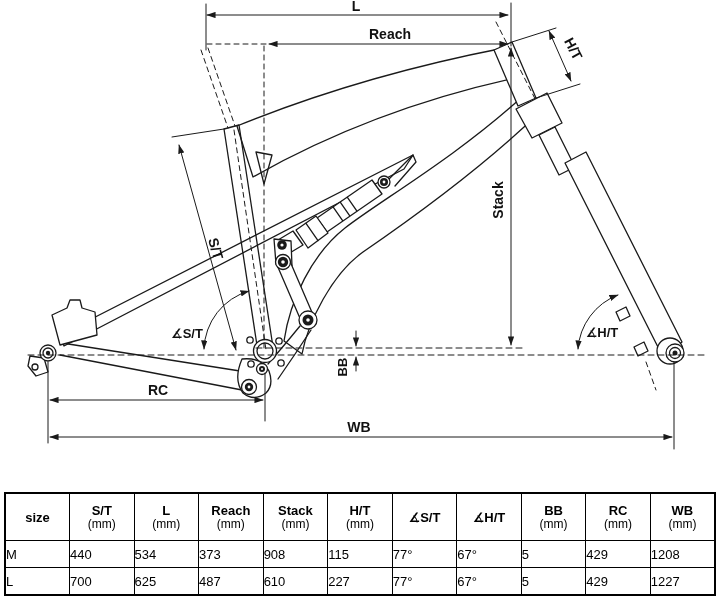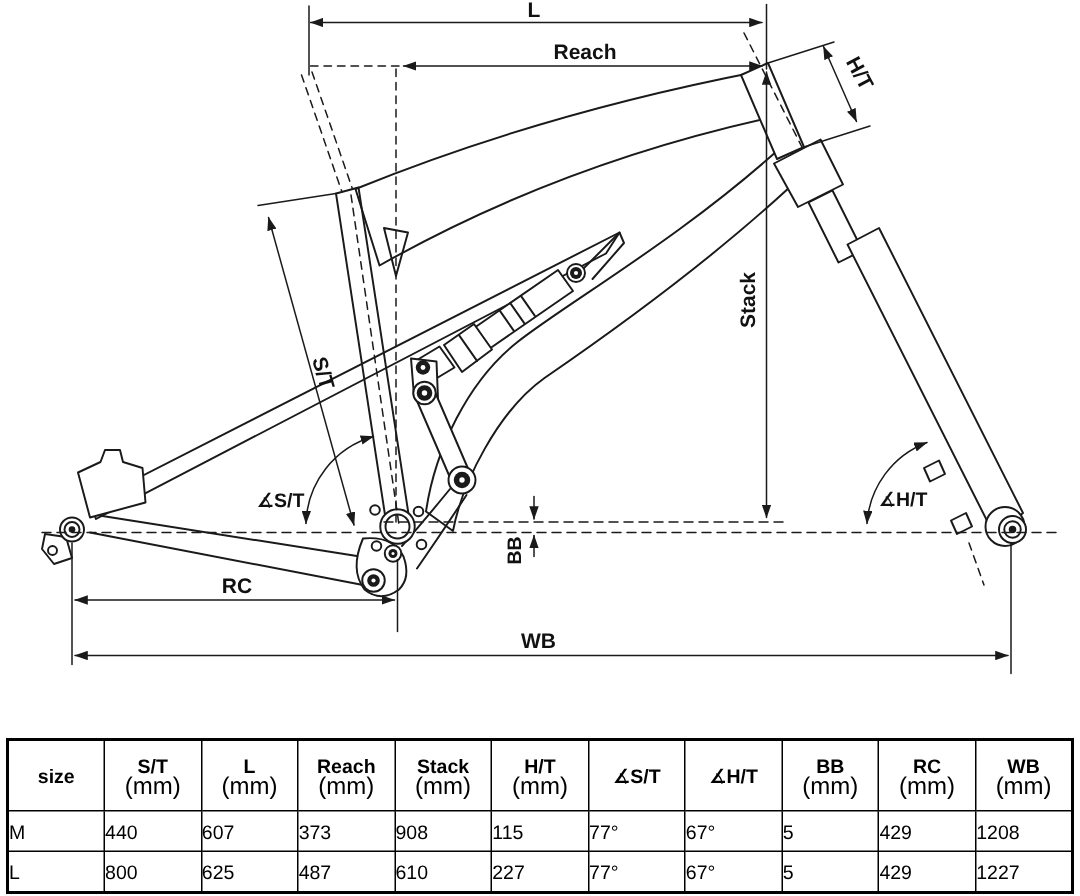--- a/index.html
+++ b/index.html
@@ -15,21 +15,21 @@
     position:absolute;left:4px;top:492px;width:712px;height:103px;
     border-collapse:collapse;table-layout:fixed;background:#fff;
   }
   .geo-table th,.geo-table td{
     border:1px solid #000;vertical-align:middle;
     padding:0;font-size:13px;color:#000;background:#fff;
   }
   .geo-table{border:2px solid #000;}
   .geo-table thead th{height:46px;font-weight:bold;}
   .geo-table tbody td{height:26px;font-weight:normal;}
-  .hdr-unit{font-weight:normal;font-size:16px;line-height:13px;}
+  .hdr-unit{font-weight:normal;font-size:12px;line-height:13px;}
   .hdr-unit:empty{display:none;}
   .hdr-lbl{font-size:13px;line-height:15px;}
 </style>
 </head>
 <body>
 
 <div class="stage">
 
   <svg width="720" height="492" viewBox="0 0 720 492" fill="none" stroke="#1a1a1a" stroke-width="1.3" stroke-linecap="round" stroke-linejoin="round">
 
@@ -227,33 +227,33 @@
         <th>
           <div class="hdr-lbl">WB</div>
             <div class="hdr-unit">(mm)</div>
           </th>
       </tr>
     </thead>
     <tbody>
       <tr>
         <td>M</td>
         <td>440</td>
-        <td>607</td>
+        <td>534</td>
         <td>373</td>
         <td>908</td>
         <td>115</td>
         <td>77°</td>
         <td>67°</td>
         <td>5</td>
         <td>429</td>
         <td>1208</td>
       </tr>
       <tr>
         <td>L</td>
-        <td>800</td>
+        <td>700</td>
         <td>625</td>
         <td>487</td>
         <td>610</td>
         <td>227</td>
         <td>77°</td>
         <td>67°</td>
         <td>5</td>
         <td>429</td>
         <td>1227</td>
       </tr>

